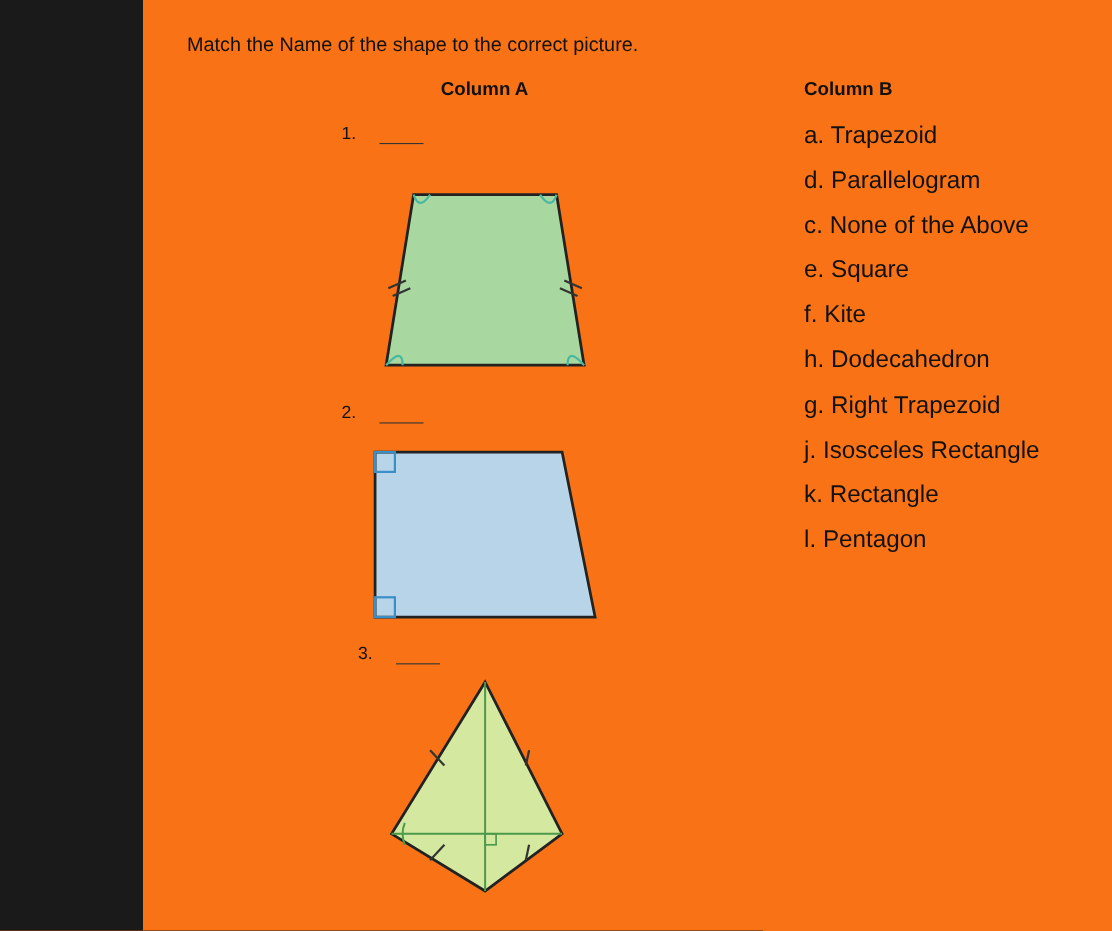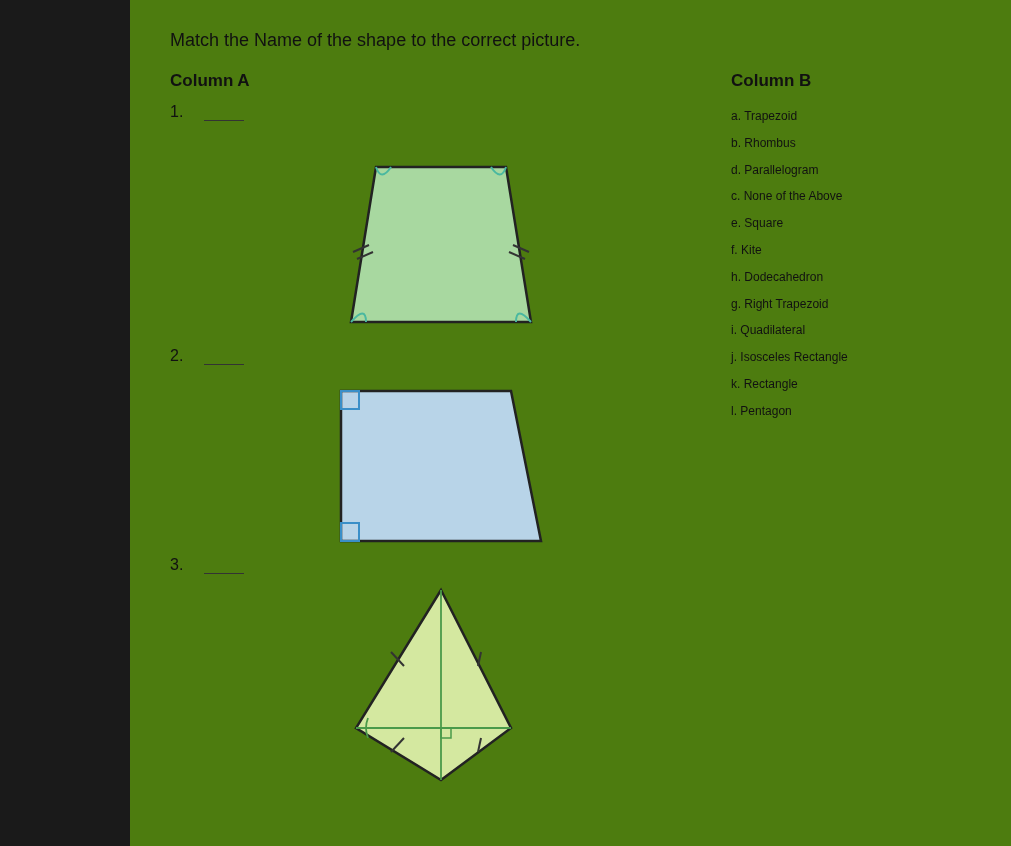--- a/index.html
+++ b/index.html
@@ -11,39 +11,41 @@
       background: #1a1a1a;
       overflow: hidden;
     }
     .left-panel {
       width: 130px;
       background: #1a1a1a;
       flex-shrink: 0;
     }
     .main-content {
       flex: 1;
-      background: #4d7c0f;
+      background: #f97316;
       padding: 30px 40px 20px 40px;
       display: flex;
       flex-direction: column;
       position: relative;
     }
     .instruction {
       font-size: 18px;
       color: #111;
       margin-bottom: 20px;
     }
     .columns-area {
       display: flex;
       flex: 1;
     }
     .column-a {
       flex: 1;
       display: flex;
       flex-direction: column;
+      gap: 10px;
+      align-items: center;
     }
     .column-b {
       width: 260px;
       flex-shrink: 0;
       padding-left: 20px;
     }
     .column-header {
       font-weight: bold;
       font-size: 17px;
       margin-bottom: 12px;
@@ -66,21 +68,21 @@
       justify-content: center;
       align-items: center;
       margin-top: 4px;
     }
     .option-list {
       list-style: none;
       padding: 0;
       margin-top: 8px;
     }
     .option-list li {
-      font-size: 12px;
+      font-size: 22px;
       color: #111;
       padding: 5px 0;
       line-height: 1.4;
     }
     .shape-item {
       margin-bottom: 0px;
     }
   </style>
 </head>
 <body>
@@ -167,28 +169,26 @@
             <path d="M42,138 Q38,148 42,158" fill="none" stroke="#4a9a4a" stroke-width="1.8"></path>
           </svg>
         </div>
       </div>
     </div>
 
     <div class="column-b">
       <div class="column-header">Column B</div>
       <ul class="option-list">
         <li><span>a.</span> <span>Trapezoid</span></li>
-        <li><span>b.</span> <span>Rhombus</span></li>
         <li><span>d.</span> <span>Parallelogram</span></li>
         <li><span>c.</span> <span>None of the Above</span></li>
         <li><span>e.</span> <span>Square</span></li>
         <li><span>f.</span> <span>Kite</span></li>
         <li><span>h.</span> <span>Dodecahedron</span></li>
         <li><span>g.</span> <span>Right Trapezoid</span></li>
-        <li><span>i.</span> <span>Quadilateral</span></li>
         <li><span>j.</span> <span>Isosceles Rectangle</span></li>
         <li><span>k.</span> <span>Rectangle</span></li>
         <li><span>l.</span> <span>Pentagon</span></li>
       </ul>
     </div>
 
   </div>
 </div>
 
 </body></html>

